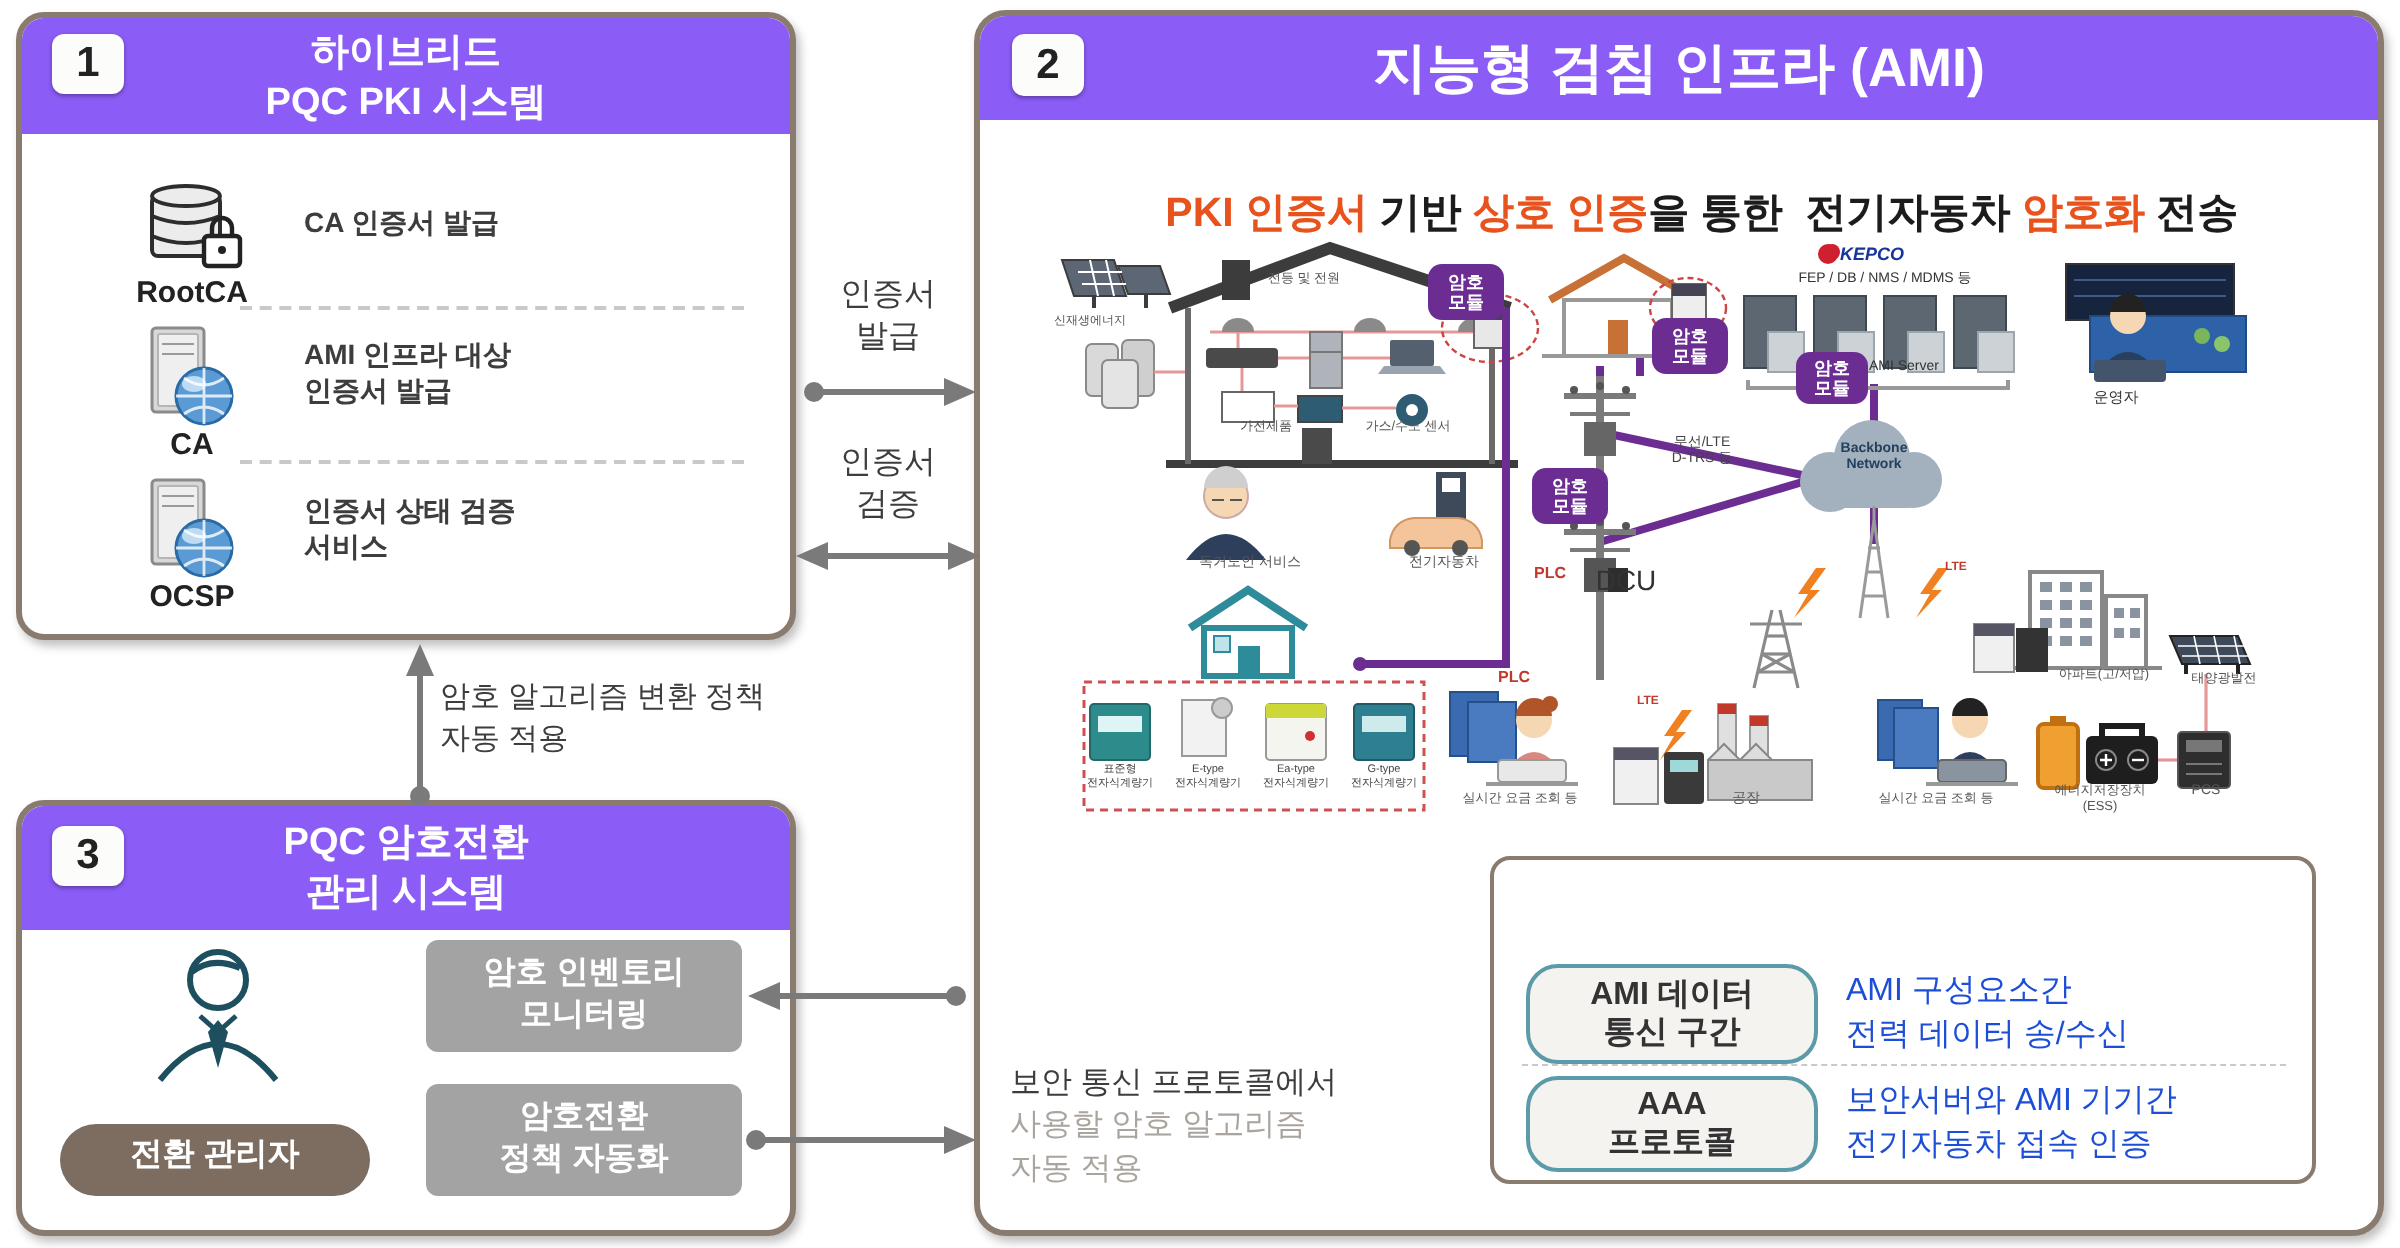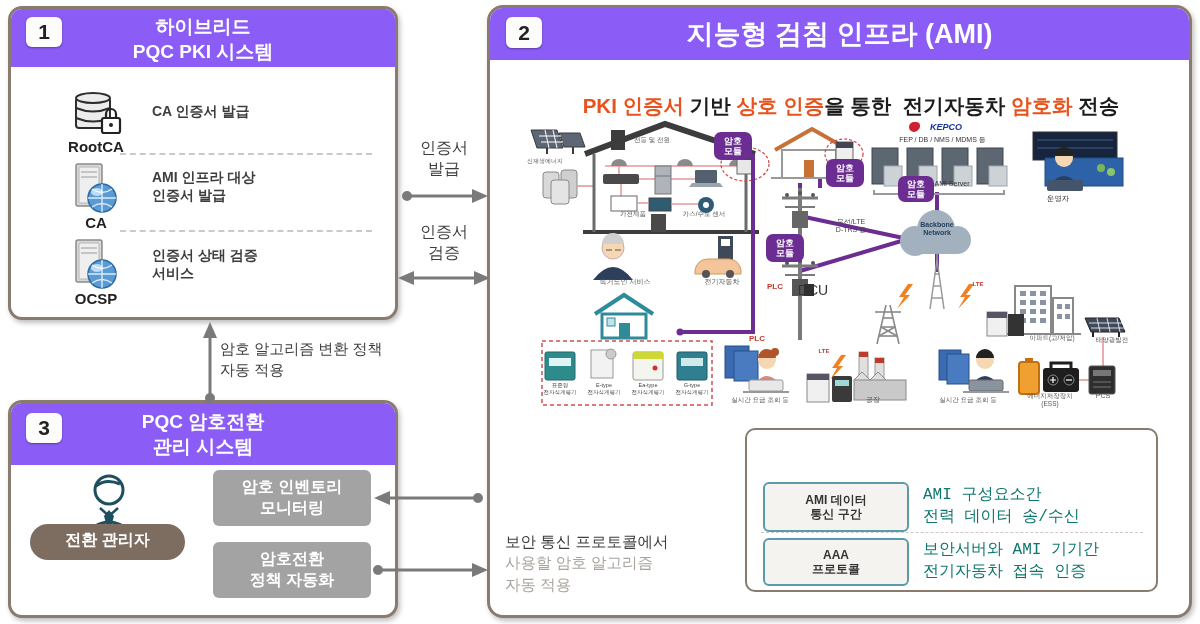--- a/index.html
+++ b/index.html
@@ -24,24 +24,24 @@
   .note{font-size:15.5px;color:#3d3d3d;white-space:pre-line;line-height:1.4;}
   .note.faded{color:#a9a49d;}
   .pbadge{background:#6b2d91;color:#fff;font-weight:bold;font-size:9px;line-height:1.12;
           text-align:center;border-radius:7px;white-space:pre-line;display:flex;
           align-items:center;justify-content:center;z-index:5;}
   .dlabel{position:absolute;text-align:center;color:#555;white-space:pre-line;line-height:1.2;z-index:4;}
   .redlbl{color:#c0392b;font-weight:bold;}
   .sub{white-space:pre;font-weight:bold;}
   .sub .em{color:#e8521d;}
   .sub .plain{color:#1c1c1c;}
-  .pkey{background:#f4f3f0;border:2px solid #5b9aa8;border-radius:6px;color:#333;font-weight:bold;
-        font-size:12px;display:flex;align-items:center;justify-content:center;white-space:pre-line;
+  .pkey{background:#f4f3f0;border:2px solid #5b9aa8;border-radius:16px;color:#333;font-weight:bold;
+        font-size:16px;display:flex;align-items:center;justify-content:center;white-space:pre-line;
         text-align:center;line-height:1.2;}
-  .pval{font-size:16px;color:#0f766e;white-space:pre-line;line-height:1.35;font-family:Liberation Mono, monospace;}
+  .pval{font-size:16px;color:#1d4ed8;white-space:pre-line;line-height:1.35;}
   svg{display:block;}
 </style>
 </head>
 <body>
 
 <div id="page">
 
   <div class="abs frame" style="left:8px;top:6px;width:384px;height:308px;"></div>
   <div class="abs hdr" style="left:11px;top:9px;width:384px;height:58px;border-radius:11px 11px 0 0;font-size:19px;padding-top:6px;box-sizing:border-box;">하이브리드
 PQC PKI 시스템</div>
@@ -94,21 +94,21 @@
 관리 시스템</div>
   <div class="abs badge" style="left:26px;top:413px;width:36px;height:30px;font-size:21px;line-height:30px;">3</div>
 
   <svg class="abs" style="left:72px;top:472px;" width="74" height="72" viewBox="0 0 74 72">
     <circle cx="37" cy="18" r="14" fill="#fff" stroke="#1d4f5e" stroke-width="3"></circle>
     <path d="M24,14 q10,-8 24,-2" fill="none" stroke="#1d4f5e" stroke-width="3"></path>
     <path d="M8,68 Q37,32 66,68" fill="#fff" stroke="#1d4f5e" stroke-width="3"></path>
     <polygon points="37,38 32,44 37,62 42,44" fill="#1d4f5e"></polygon>
     <path d="M28,36 l9,8 l9,-8" fill="none" stroke="#1d4f5e" stroke-width="2.5"></path>
   </svg>
-  <div class="abs pill" style="left:30px;top:524px;width:155px;height:36px;line-height:32px;">전환 관리자</div>
+  <div class="abs pill" style="left:30px;top:562px;width:155px;height:36px;line-height:32px;">전환 관리자</div>
 
   <div class="abs graybox" style="left:213px;top:542px;width:158px;height:56px;">암호전환
 정책 자동화</div>
   <div class="abs graybox" style="left:213px;top:470px;width:158px;height:56px;">암호 인벤토리
 모니터링</div>
 
   <div class="abs frame" style="left:487px;top:5px;width:699px;height:607px;border-radius:16px;"></div>
   <div class="abs hdr" style="left:490px;top:8px;width:699px;height:52px;border-radius:13px 13px 0 0;font-size:27px;line-height:52px;">지능형 검침 인프라 (AMI)</div>
   <div class="abs badge" style="left:506px;top:17px;width:36px;height:31px;font-size:21px;line-height:31px;">2</div>
 
@@ -399,21 +399,21 @@
   <div class="dlabel" style="left:612px;top:136px;width:80px;font-size:6.5px;">전등 및 전원</div>
   <div class="dlabel" style="left:603px;top:210px;width:60px;font-size:6.5px;">가전제품</div>
   <div class="dlabel" style="left:666px;top:210px;width:76px;font-size:6.5px;">가스/수도 센서</div>
   <div class="dlabel" style="left:570px;top:278px;width:110px;font-size:7px;">독거노인 서비스</div>
   <div class="dlabel" style="left:682px;top:278px;width:80px;font-size:7px;">전기자동차</div>
   <div class="dlabel redlbl" style="left:760px;top:282px;width:30px;font-size:8px;">PLC</div>
   <div class="dlabel" style="left:797px;top:282px;width:32px;font-size:14px;color:#333;">DCU</div>
   <div class="dlabel redlbl" style="left:742px;top:334px;width:30px;font-size:8px;">PLC</div>
   <div class="dlabel" style="left:815px;top:218px;width:72px;font-size:7px;color:#444;">무선/LTE
 D-TRS 등</div>
-  <div class="abs" style="left:912px;top:122px;z-index:4;display:flex;gap:10px;">
+  <div class="abs" style="left:912px;top:122px;z-index:4;display:flex;gap:0;">
     <span style="width:8px;height:8px;border-radius:50%;background:#cf2030;display:inline-block;"></span>
     <span style="font-size:9px;font-weight:bold;font-style:italic;color:#16349c;">KEPCO</span>
   </div>
   <div class="dlabel" style="left:870px;top:136px;width:145px;font-size:7px;color:#333;">FEP / DB / NMS / MDMS 등</div>
   <div class="dlabel" style="left:922px;top:180px;width:60px;font-size:7px;color:#333;">AMI Server</div>
   <div class="dlabel" style="left:905px;top:221px;width:64px;font-size:7px;font-weight:bold;color:#23405e;">Backbone
 Network</div>
   <div class="dlabel" style="left:1018px;top:194px;width:80px;font-size:7.5px;color:#333;">운영자</div>
   <div class="dlabel" style="left:538px;top:382px;width:44px;font-size:5.5px;color:#444;">표준형
 전자식계량기</div>

